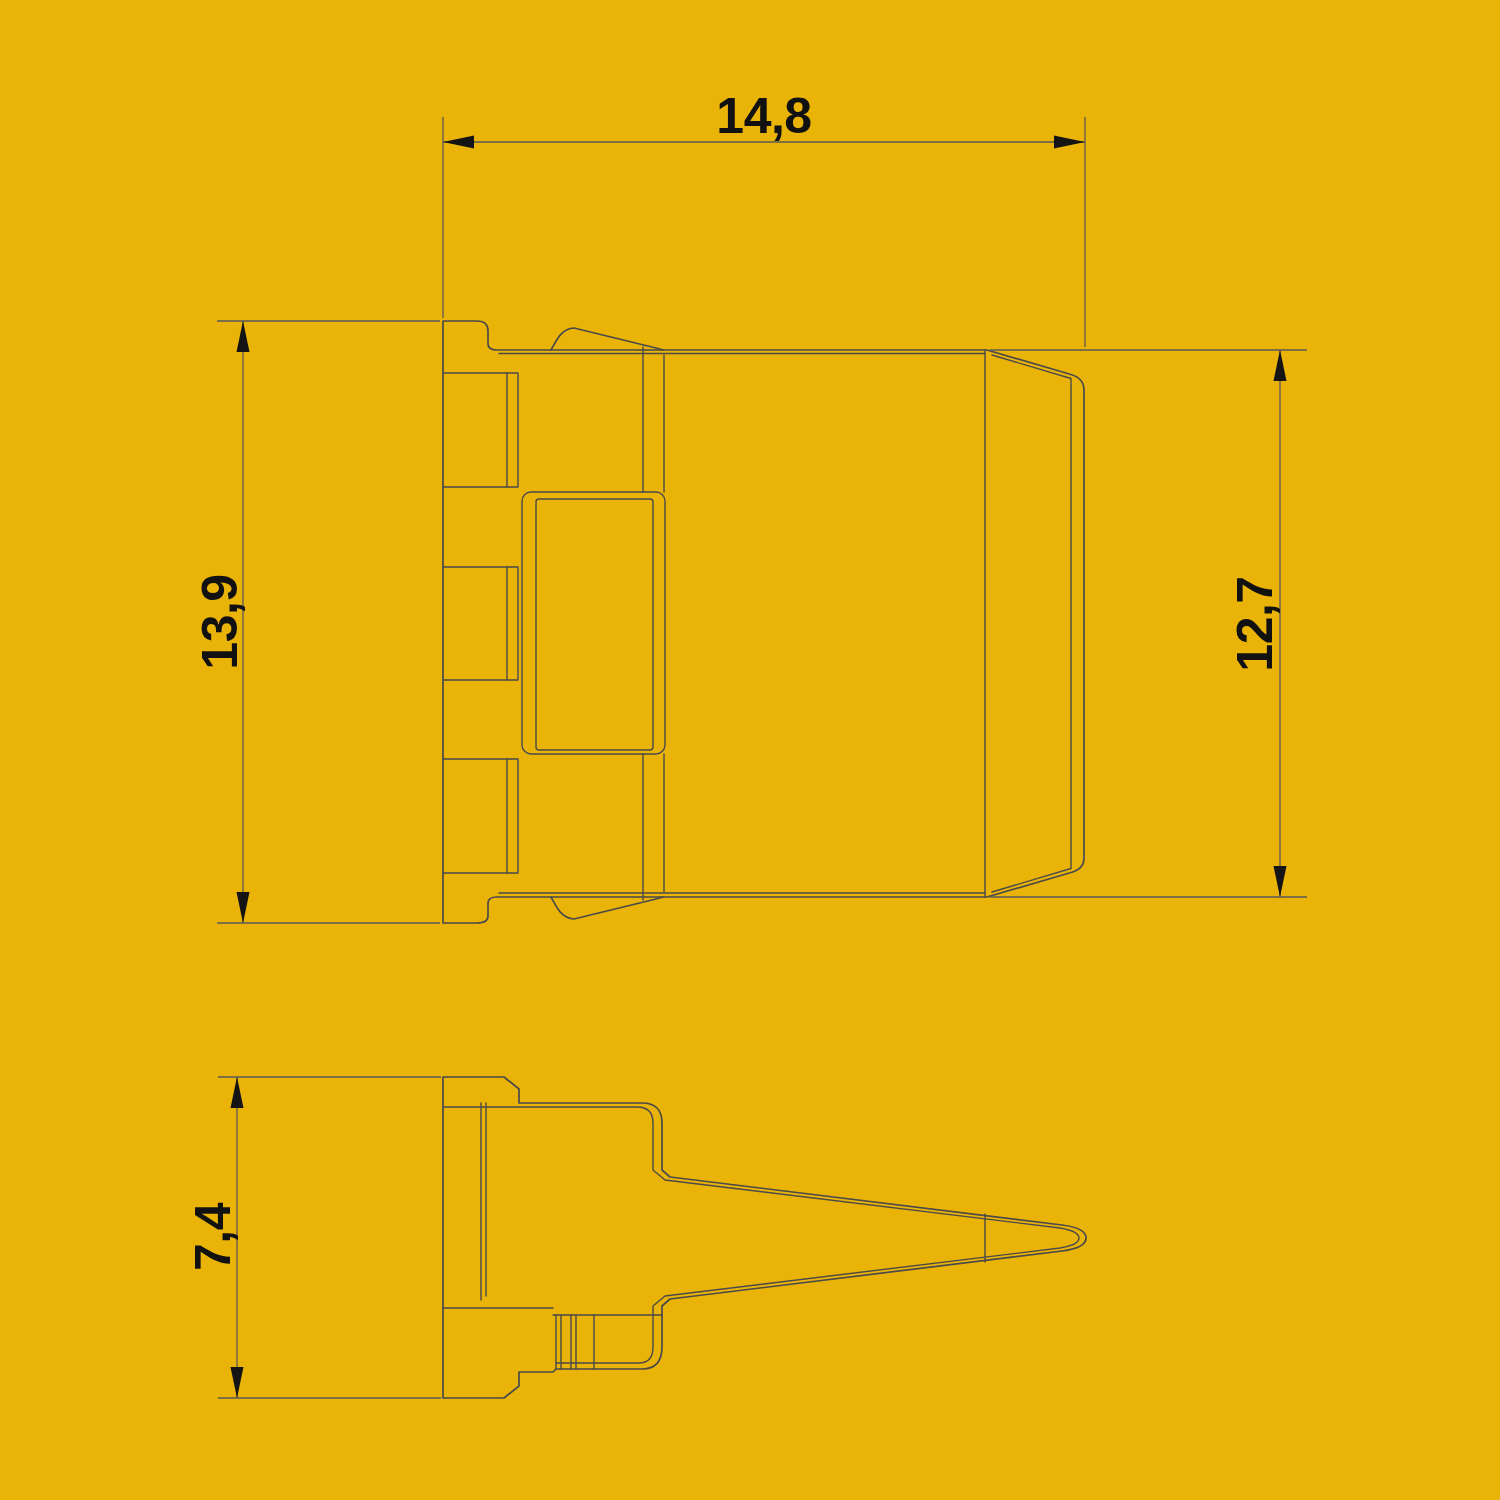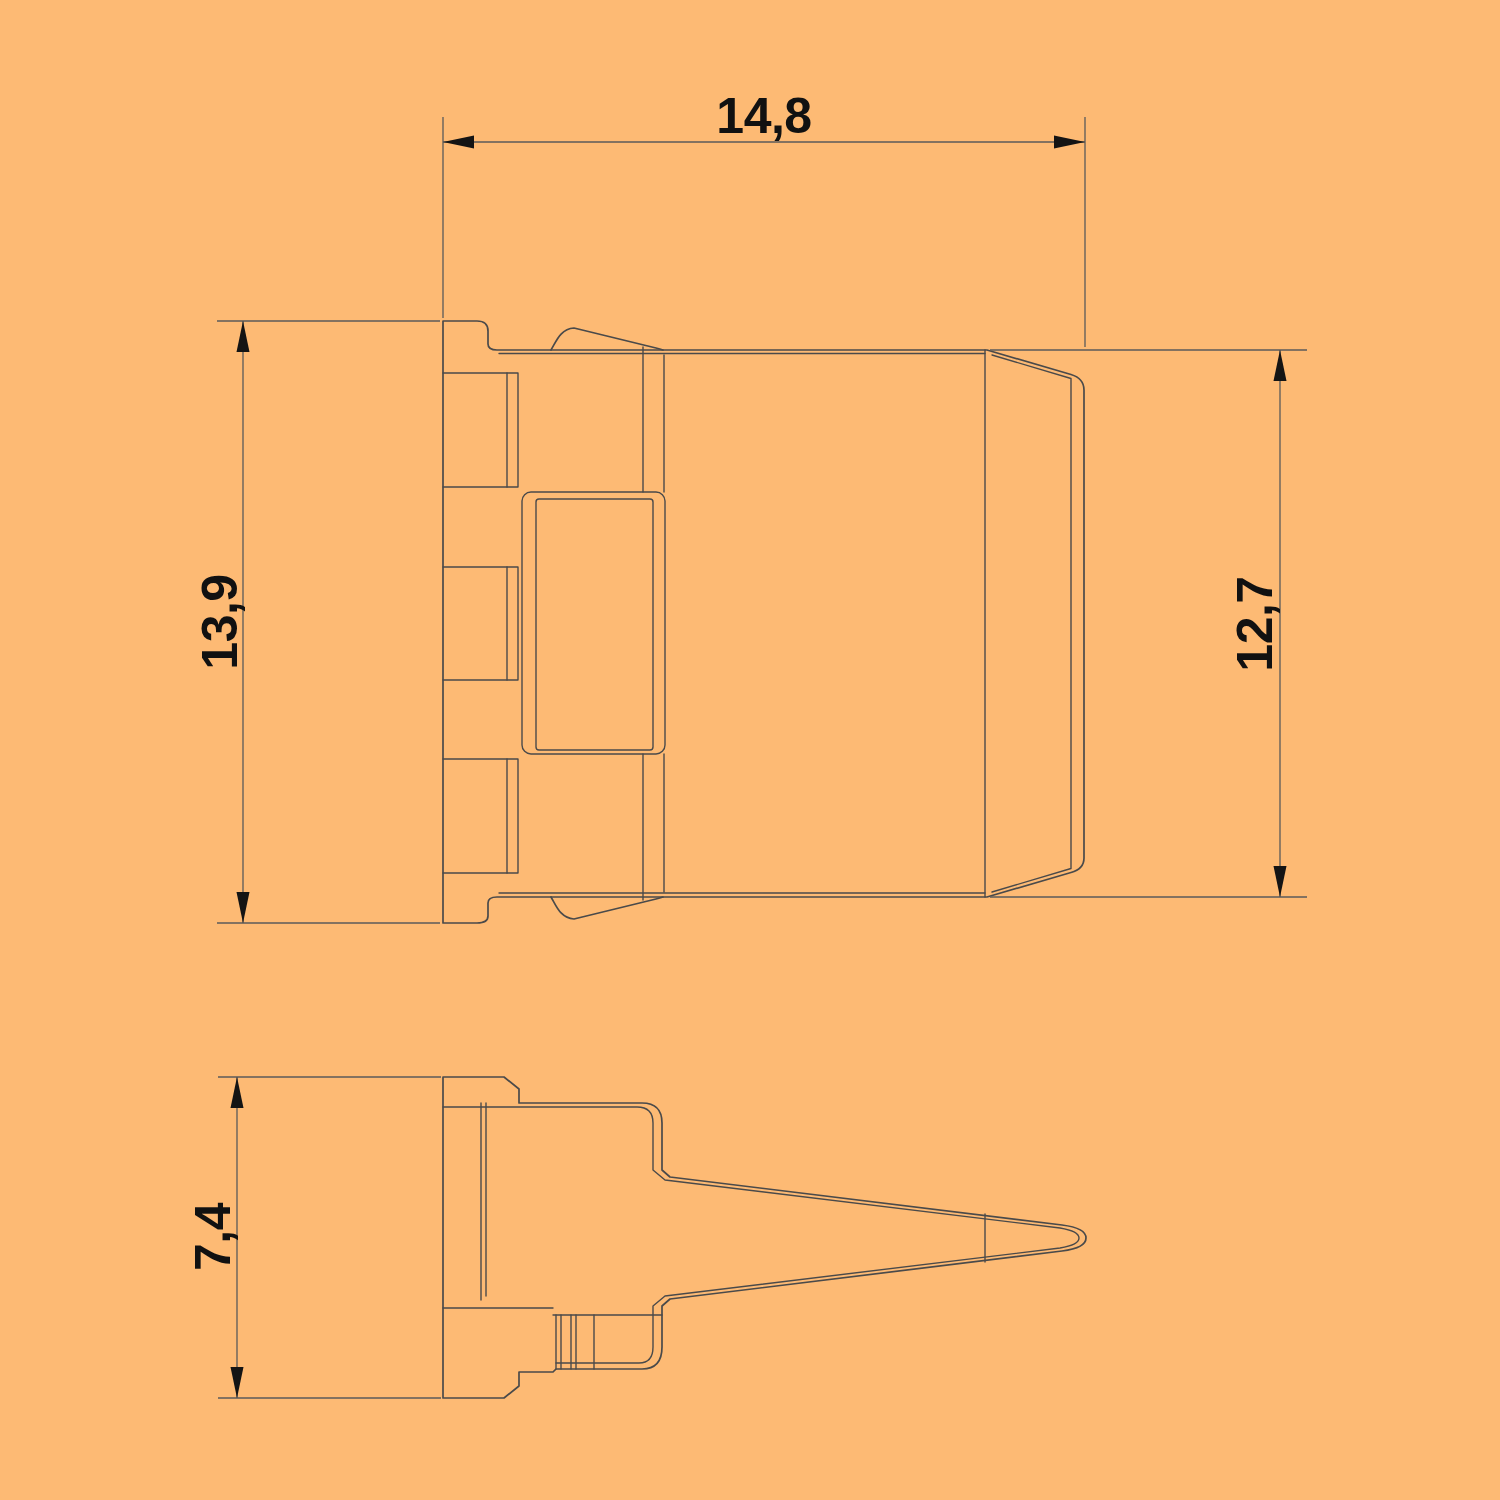--- a/index.html
+++ b/index.html
@@ -7,21 +7,21 @@
     margin: 0;
     padding: 0;
     background: #ffffff;
     width: 1500px;
     height: 1500px;
     overflow: hidden;
   }
   .sheet {
     width: 1500px;
     height: 1500px;
-    background: #fdba74;
+    background: #eab308;
   }
   svg { display: block; }
   .part-line   { fill: none; stroke-width: 1.7; stroke-linejoin: round; stroke-linecap: round; }
   .detail-line { fill: none; stroke-width: 1.4; stroke-linejoin: round; stroke-linecap: round; }
   .dim-line    { fill: none; stroke-width: 1.3; stroke-linecap: butt; }
   .dim-text {
     font-family: "Liberation Sans", "DejaVu Sans", sans-serif;
     font-weight: 700;
     font-size: 50px;
     letter-spacing: -0.5px;

